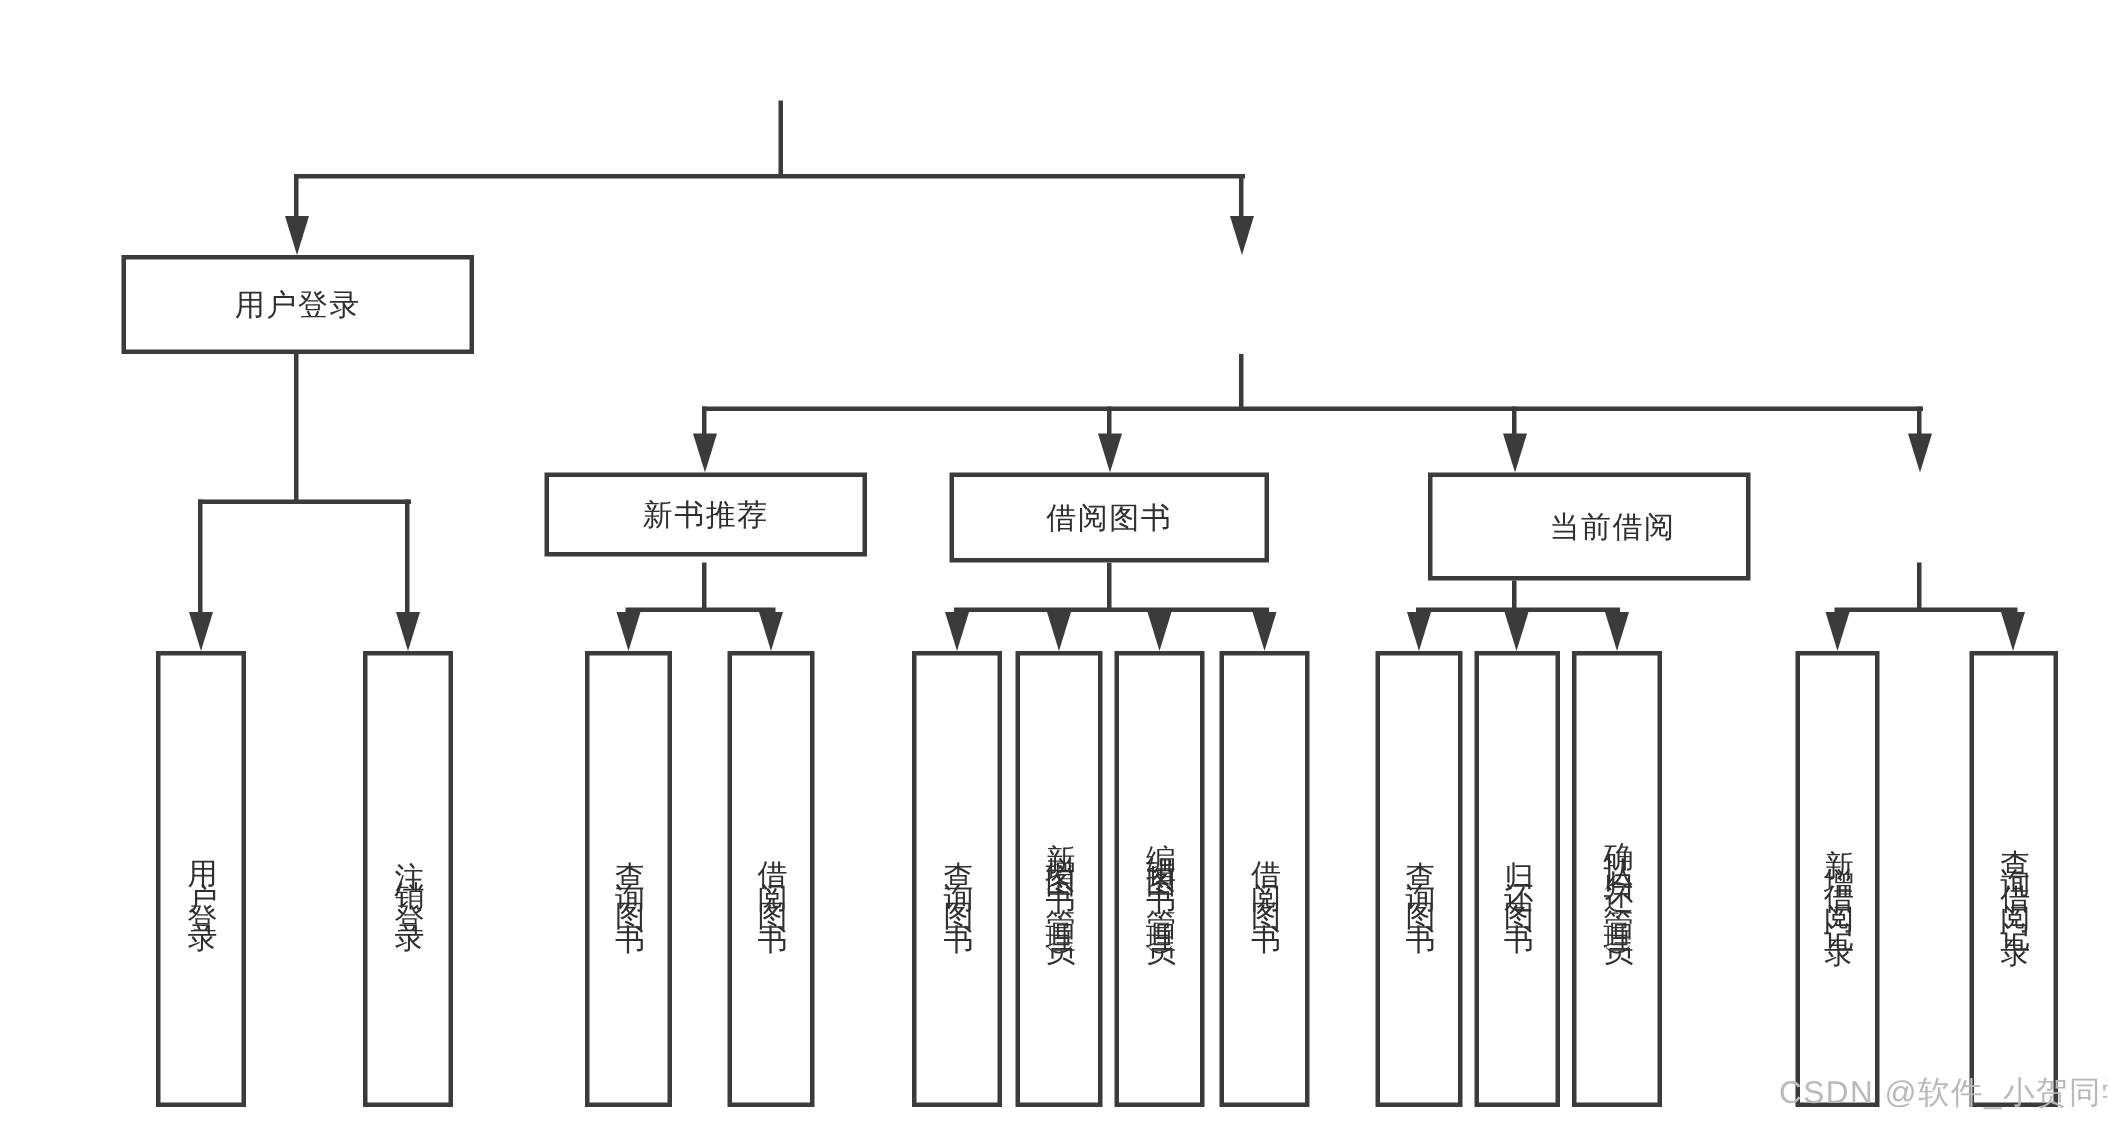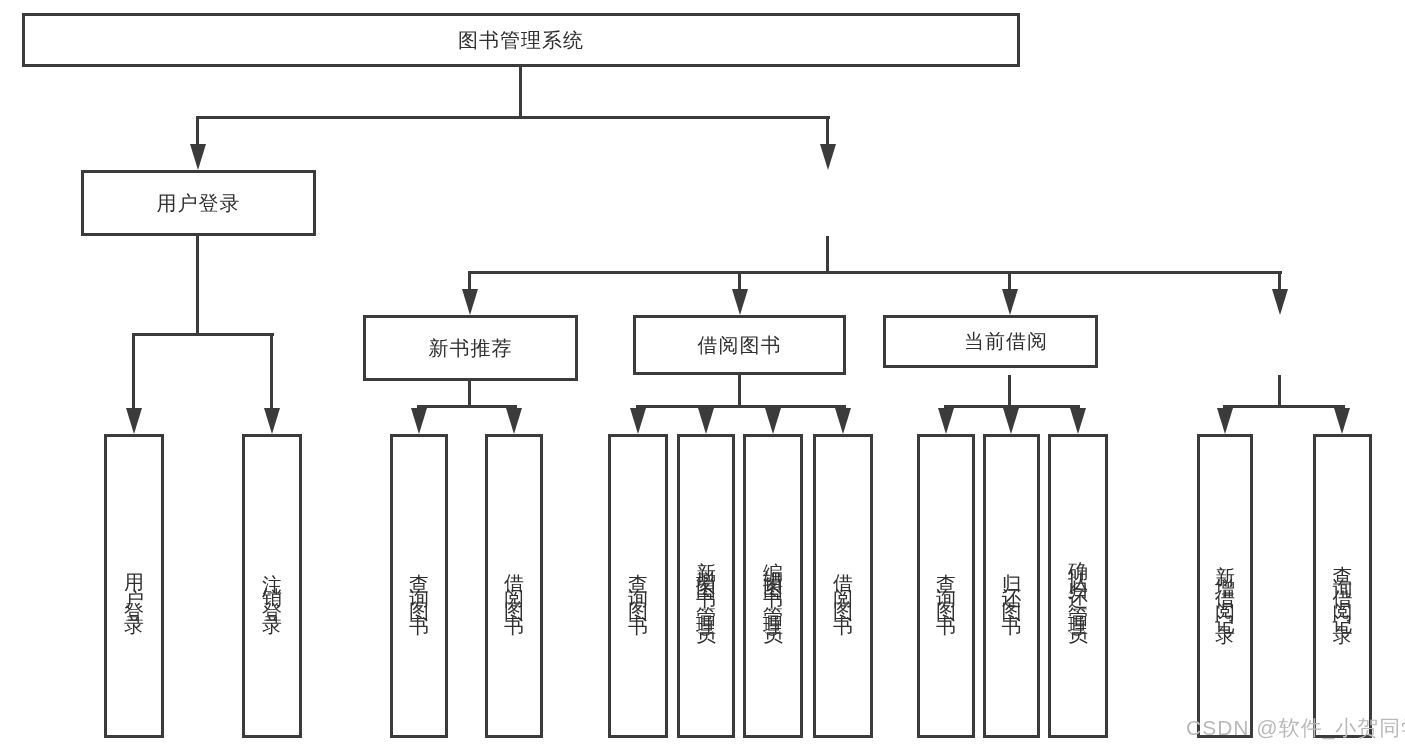--- a/index.html
+++ b/index.html
@@ -73,38 +73,35 @@
     letter-spacing: 1px;
     white-space: nowrap;
     z-index: 5;
   }
 </style>
 </head>
 <body>
 
 <div class="canvas">
 
-  <div class="node" style="left:22px; top:13px; width:998px; height:54px;">
-    <span>图书管理系统</span>
-  </div>
 
   <div class="node" style="left:81px; top:170px; width:235px; height:66px;">
     <span>用户登录</span>
   </div>
 
 
-  <div class="node" style="left:363px; top:315px; width:215px; height:66px;">
+  <div class="node" style="left:363px; top:315px; width:215px; height:56px;">
     <span>新书推荐</span>
   </div>
 
   <div class="node" style="left:633px; top:315px; width:213px; height:60px;">
     <span>借阅图书</span>
   </div>
 
-  <div class="node" style="left:883px; top:315px; width:215px; height:53px;padding-left:31px;">
+  <div class="node" style="left:952px; top:315px; width:215px; height:72px;padding-left:31px;">
     <span>当前借阅</span>
   </div>
 
 
   <div class="leaf" style="left:104px; width:60px;">
     <span>用户登录</span>
   </div>
   <div class="leaf" style="left:242px; width:60px;">
     <span>注销登录</span>
   </div>

